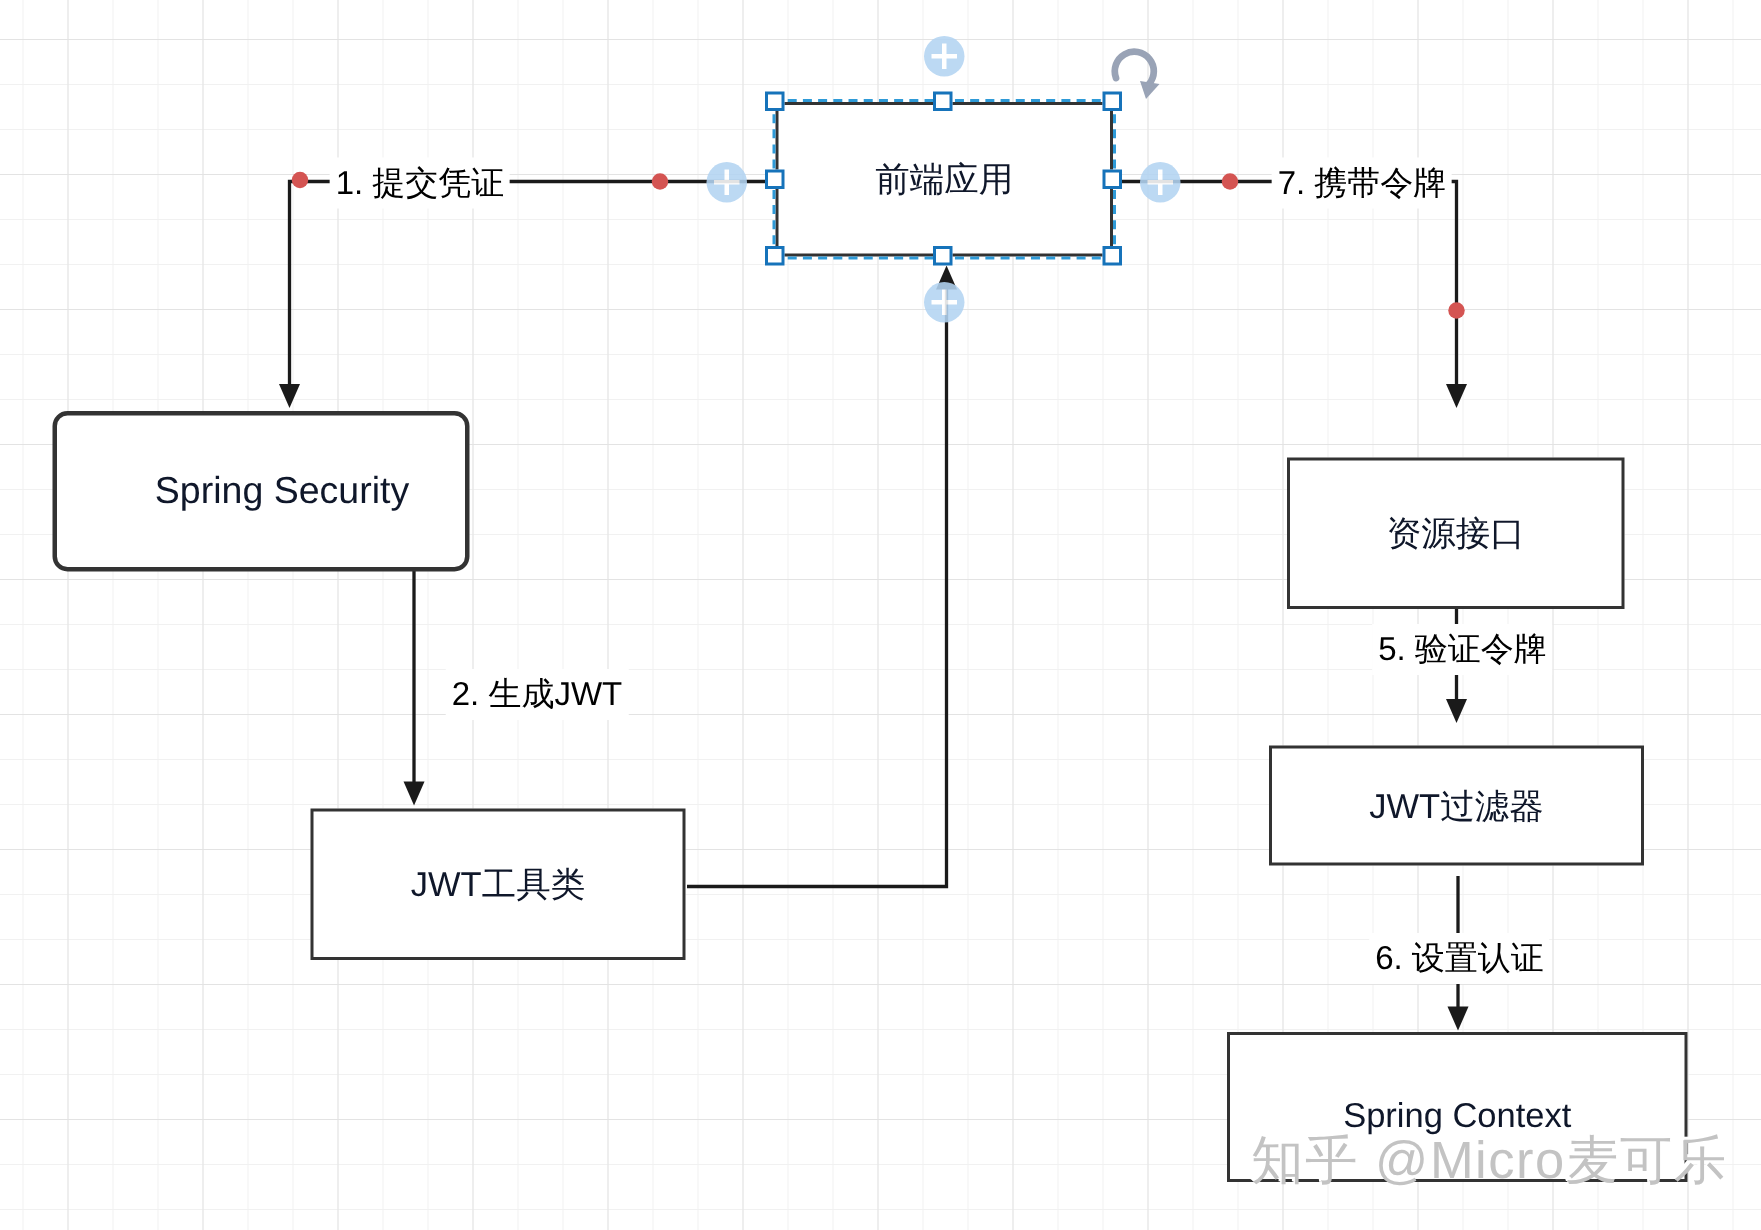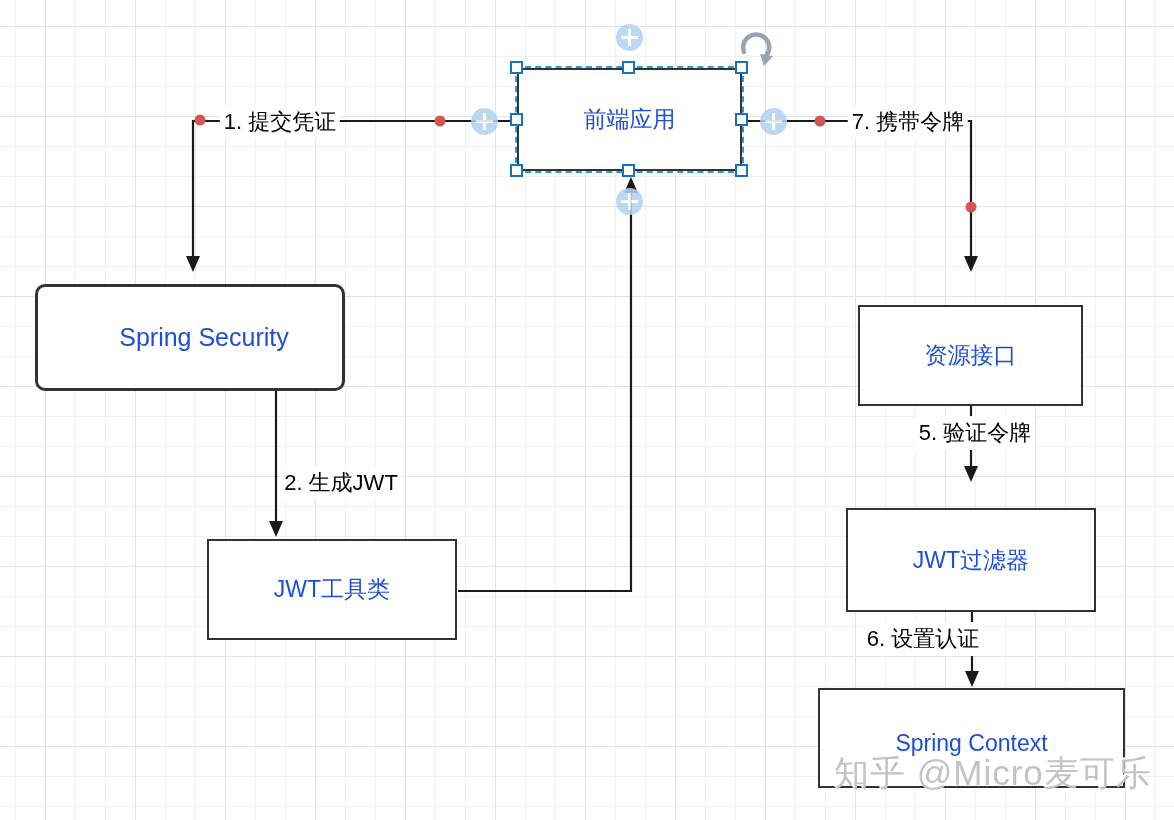--- a/index.html
+++ b/index.html
@@ -16,21 +16,21 @@
       linear-gradient(90deg, #f1f1f1 1px, transparent 1px);
     background-size:90px 90px,90px 90px,30px 30px,30px 30px;
     background-position:0 26px,45px 0,0 26px,15px 0;
   }
   svg.edges{position:absolute;left:0;top:0;z-index:2;}
   .node{
     position:absolute;
     background:#ffffff;
     border:2.5px solid #333333;
     display:flex;align-items:center;justify-content:center;
-    color:#1d4ed8;font-size:23px;
+    color:#0f172a;font-size:23px;
     box-sizing:border-box;
     z-index:3;
   }
   .node.rounded{border-radius:10px;border-width:3px;}
   .edge-label{
     position:absolute;
     transform:translate(-50%,-50%);
     background:#ffffff;
     color:#000000;font-size:22px;
     padding:2px 4px;white-space:nowrap;
@@ -98,45 +98,45 @@
       <circle cx="440" cy="121" r="5.5"></circle>
       <circle cx="820" cy="121" r="5.5"></circle>
       <circle cx="971" cy="207" r="5.5"></circle>
     </g>
   </svg>
 
   <div class="node" style="left:517px;top:68px;width:225px;height:103px;border-width:2px;">
     <span>前端应用</span>
   </div>
 
-  <div class="node rounded" style="left:35px;top:284px;width:310px;height:107px;font-size:25px;padding-left:28px;">
+  <div class="node rounded" style="left:35px;top:274px;width:278px;height:107px;font-size:25px;padding-left:28px;">
     <span>Spring Security</span>
   </div>
 
   <div class="node" style="left:207px;top:539px;width:250px;height:101px;">
     <span>JWT工具类</span>
   </div>
 
   <div class="node" style="left:858px;top:275px;width:225px;height:101px;margin-top:30px;">
     <span>资源接口</span>
   </div>
 
-  <div class="node" style="left:846px;top:508px;width:250px;height:104px;">
+  <div class="node" style="left:846px;top:497px;width:250px;height:80px;">
     <span>JWT过滤器</span>
   </div>
 
   <div class="node" style="left:818px;top:688px;width:307px;height:100px;align-items:flex-start;padding-top:40px;">
     <span>Spring Context</span>
   </div>
 
   <div class="edge-label" style="left:280px;top:122px;">1. 提交凭证</div>
-  <div class="edge-label" style="left:341px;top:463px;margin-top:20px;">2. 生成JWT</div>
+  <div class="edge-label" style="left:358px;top:463px;">2. 生成JWT</div>
   <div class="edge-label" style="left:908px;top:122px;">7. 携带令牌</div>
   <div class="edge-label" style="left:975px;top:433px;">5. 验证令牌</div>
-  <div class="edge-label" style="left:923px;top:639px;text-align:center;">6. 设置认证</div>
+  <div class="edge-label" style="left:973px;top:639px;text-align:center;">6. 设置认证</div>
 
   <div class="sel-outline"></div>
 
   <div class="dir-circle" style="left:616px;top:24px;"></div>
   <div class="dir-circle" style="left:471px;top:108px;"></div>
   <div class="dir-circle" style="left:760px;top:108px;"></div>
   <div class="dir-circle" style="left:616px;top:188px;"></div>
 
   <span class="rotate-wrap">
     <svg width="44" height="48" viewBox="0 0 44 48">

